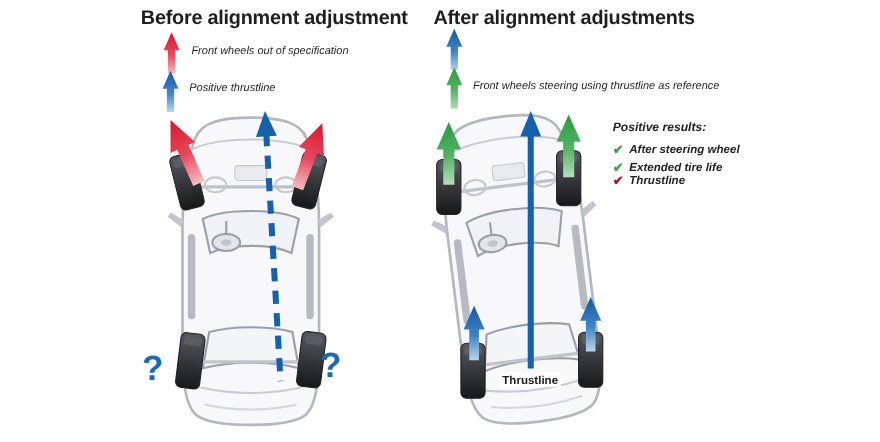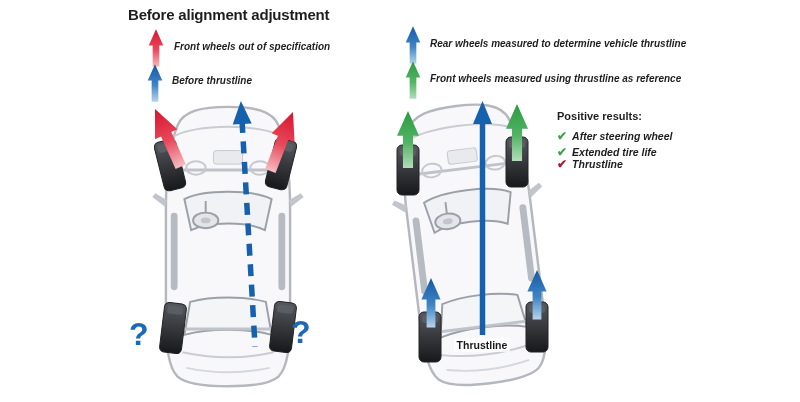--- a/index.html
+++ b/index.html
@@ -1,23 +1,23 @@
 <!DOCTYPE html>
 <html><head>
 <meta charset="utf-8">
 <style>
   html,body{margin:0;padding:0;background:#fff;}
   #canvas{
     position:relative;width:800px;height:402px;background:#ffffff;
     font-family:"Liberation Sans",sans-serif;color:#1e1e20;overflow:hidden;
   }
   .abs{position:absolute;}
-  .title{font-size:15px;font-weight:700;letter-spacing:-0.2px;white-space:nowrap;}
-  .legend-label{font-size:10px;font-weight:700;font-style:italic;white-space:nowrap;}
-  .results-header{font-size:11px;font-weight:700;white-space:nowrap;}
+  .title{font-size:18px;font-weight:700;letter-spacing:-0.2px;white-space:nowrap;}
+  .legend-label{font-size:10px;font-weight:400;font-style:italic;white-space:nowrap;}
+  .results-header{font-size:11px;font-weight:700;font-style:italic;white-space:nowrap;}
   .result-item{display:flex;align-items:center;gap:5px;font-size:10.5px;font-weight:700;font-style:italic;white-space:nowrap;}
   .check{font-style:normal;font-size:12px;line-height:1;}
   .check.green{color:#3da44c;}
   .check.red{color:#a8192e;}
   svg{display:block;}
 </style>
 </head>
 <body>
 
 <svg width="0" height="0" style="position:absolute" aria-hidden="true">
@@ -78,21 +78,21 @@
         <use href="#arrow-shape" fill="url(#gradRed)"></use>
       </svg>
   </div>
   <div class="abs legend-label" style="left:174px;top:41px;">Front wheels out of specification</div>
 
   <div class="abs" style="left:145px;top:63px;">
     <svg width="20" height="40" viewBox="-14 -2 28 66">
         <use href="#arrow-shape" fill="url(#gradBlue)"></use>
       </svg>
   </div>
-  <div class="abs legend-label" style="left:172px;top:75px;">Before thrustline</div>
+  <div class="abs legend-label" style="left:172px;top:75px;">Positive thrustline</div>
 
   <svg class="abs" style="left:115px;top:95px;" width="220" height="307" viewBox="0 0 220 307">
     <use href="#car-body" transform="translate(40.25,9) scale(0.97)"></use>
 
     <use href="#wheel" transform="rotate(-14 55 70) translate(44,45)"></use>
     <use href="#wheel" transform="rotate(14 166 69) translate(155,44)"></use>
     <use href="#wheel" transform="rotate(7 58 233) translate(47,208)"></use>
     <use href="#wheel" transform="rotate(7 168 232) translate(157,207)"></use>
 
     <g transform="translate(126,8) rotate(-3.3)">
@@ -100,34 +100,34 @@
       <polygon points="0,-2 -9.5,21 9.5,21" fill="#1561ae"></polygon>
     </g>
 
     <use href="#arrow-shape" transform="translate(40,14) rotate(-24) scale(1.02)" fill="url(#gradRed)"></use>
     <use href="#arrow-shape" transform="translate(178,17) rotate(21) scale(1.02)" fill="url(#gradRed)"></use>
 
     <text x="14" y="250" font-family="Liberation Sans, sans-serif" font-size="32" font-weight="700" fill="#1b6ab8">?</text>
     <text x="176" y="248" font-family="Liberation Sans, sans-serif" font-size="32" font-weight="700" fill="#1b6ab8">?</text>
   </svg>
 
+  <div class="abs title" style="left:394px;top:6px;">After alignment adjustments</div>
 
   <div class="abs" style="left:403px;top:25px;">
     <svg width="20" height="40" viewBox="-14 -2 28 66">
         <use href="#arrow-shape" fill="url(#gradBlue)"></use>
       </svg>
   </div>
-  <div class="abs legend-label" style="left:430px;top:38px;">Rear wheels measured to determine vehicle thrustline</div>
 
   <div class="abs" style="left:403px;top:60px;">
     <svg width="20" height="40" viewBox="-14 -2 28 66">
         <use href="#arrow-shape" fill="url(#gradGreen)"></use>
       </svg>
   </div>
-  <div class="abs legend-label" style="left:430px;top:73px;">Front wheels measured using thrustline as reference</div>
+  <div class="abs legend-label" style="left:430px;top:73px;">Front wheels steering using thrustline as reference</div>
 
   <svg class="abs" style="left:388px;top:95px;" width="185" height="307" viewBox="0 0 185 307">
     <use href="#car-body" transform="rotate(-7 85.5 152.5) translate(12.75,7) scale(0.97)"></use>
 
     <use href="#wheel" transform="translate(9,50)"></use>
     <use href="#wheel" transform="translate(118,42)"></use>
     <use href="#wheel" transform="translate(31,217)"></use>
     <use href="#wheel" transform="translate(138,207)"></use>
 
     <g transform="translate(94.5,8)">

